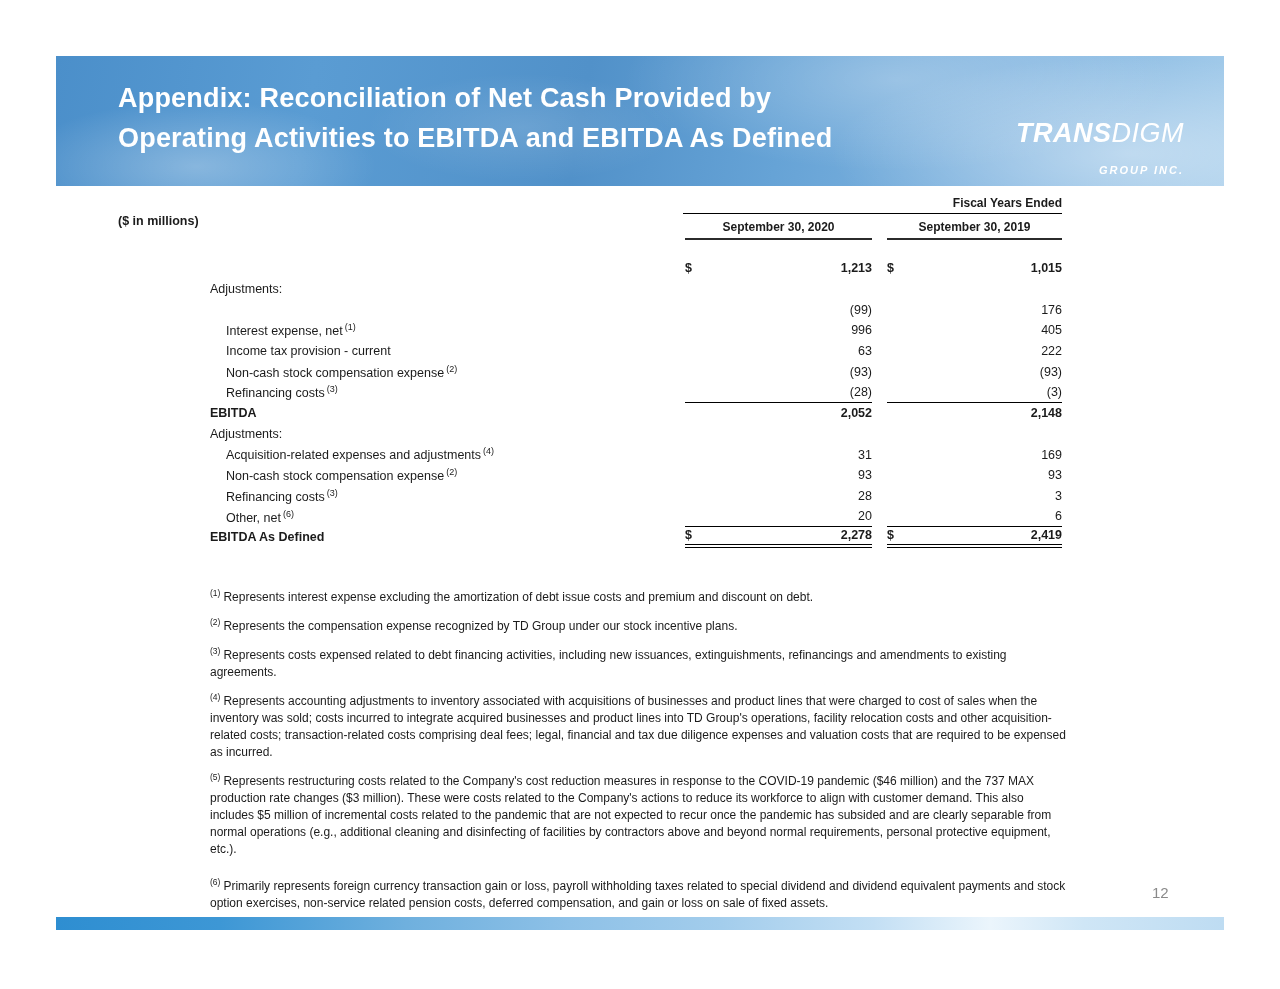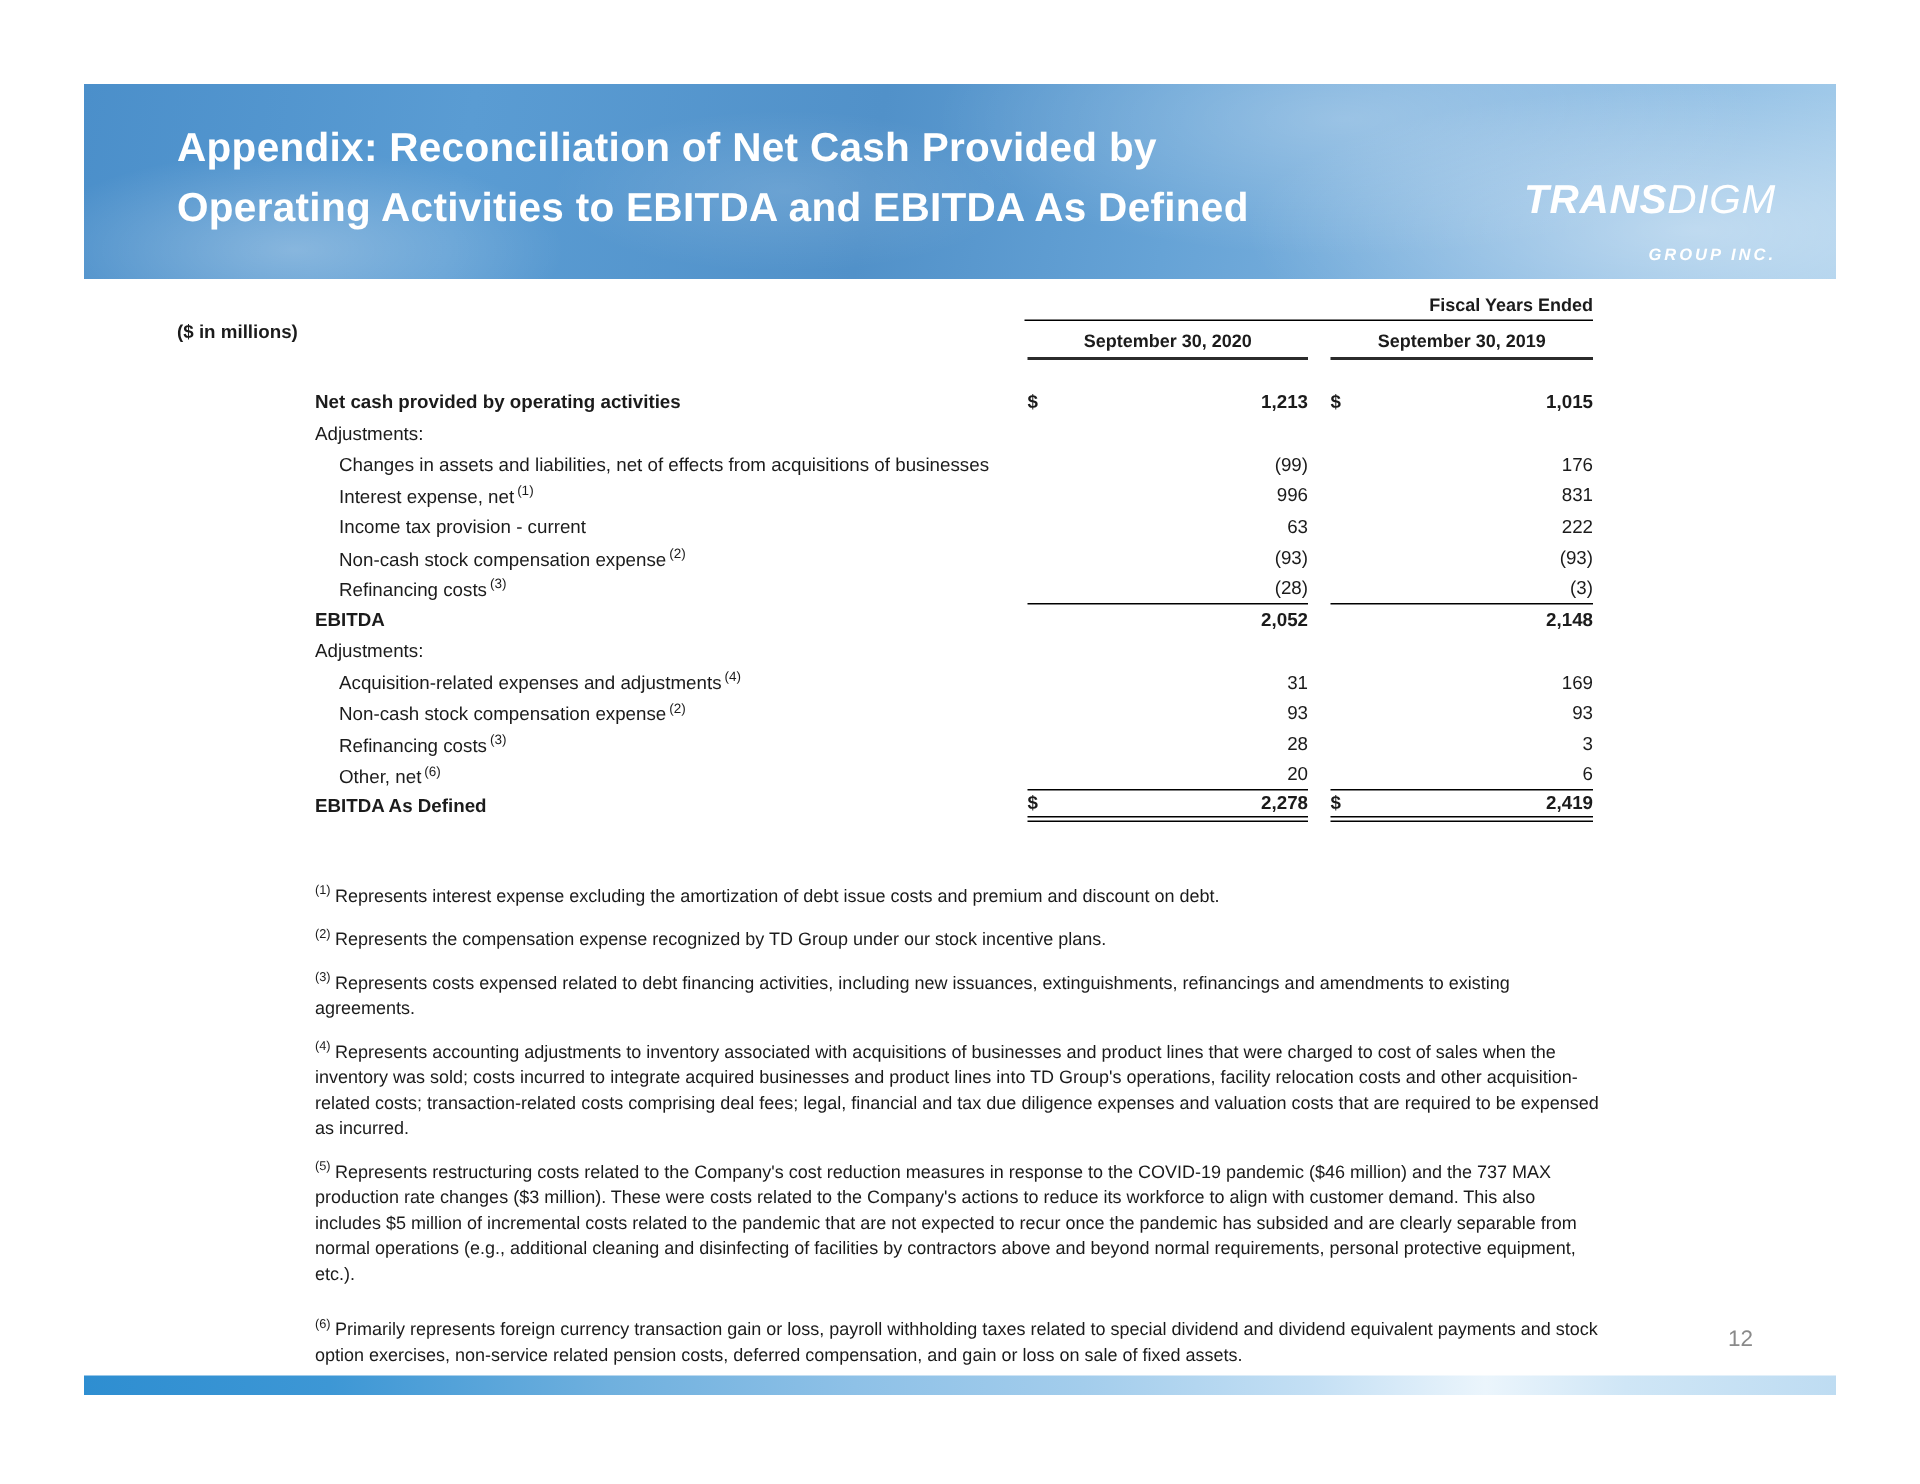--- a/index.html
+++ b/index.html
@@ -80,55 +80,53 @@
   </div>
 
   <div class="units">($ in millions)</div>
 
   <div class="fiscal-hdr">Fiscal Years Ended</div>
   <div class="col-hdr c1">September 30, 2020</div>
   <div class="col-hdr c2">September 30, 2019</div>
 
   <div class="t-rows">
       <div class="t-row bold">
-        <div class="t-label">Net cash provided by operating activities</div>
         <div class="t-group g1">
           <span>$</span>
           <span class="val">1,213</span>
         </div>
         <div class="t-group g2">
           <span>$</span>
           <span class="val">1,015</span>
         </div>
       </div>
       <div class="t-row">
         <div class="t-label">Adjustments:</div>
         <div class="t-group g1"></div>
         <div class="t-group g2"></div>
       </div>
       <div class="t-row indent">
-        <div class="t-label">Changes in assets and liabilities, net of effects from acquisitions of businesses</div>
         <div class="t-group g1">
           <span></span>
           <span class="val">(99)</span>
         </div>
         <div class="t-group g2">
           <span></span>
           <span class="val">176</span>
         </div>
       </div>
       <div class="t-row indent">
         <div class="t-label">Interest expense, net<sup>(1)</sup></div>
         <div class="t-group g1">
           <span></span>
           <span class="val">996</span>
         </div>
         <div class="t-group g2">
           <span></span>
-          <span class="val">831</span>
+          <span class="val">405</span>
         </div>
       </div>
       <div class="t-row indent">
         <div class="t-label">Income tax provision - current</div>
         <div class="t-group g1">
           <span></span>
           <span class="val">63</span>
         </div>
         <div class="t-group g2">
           <span></span>

